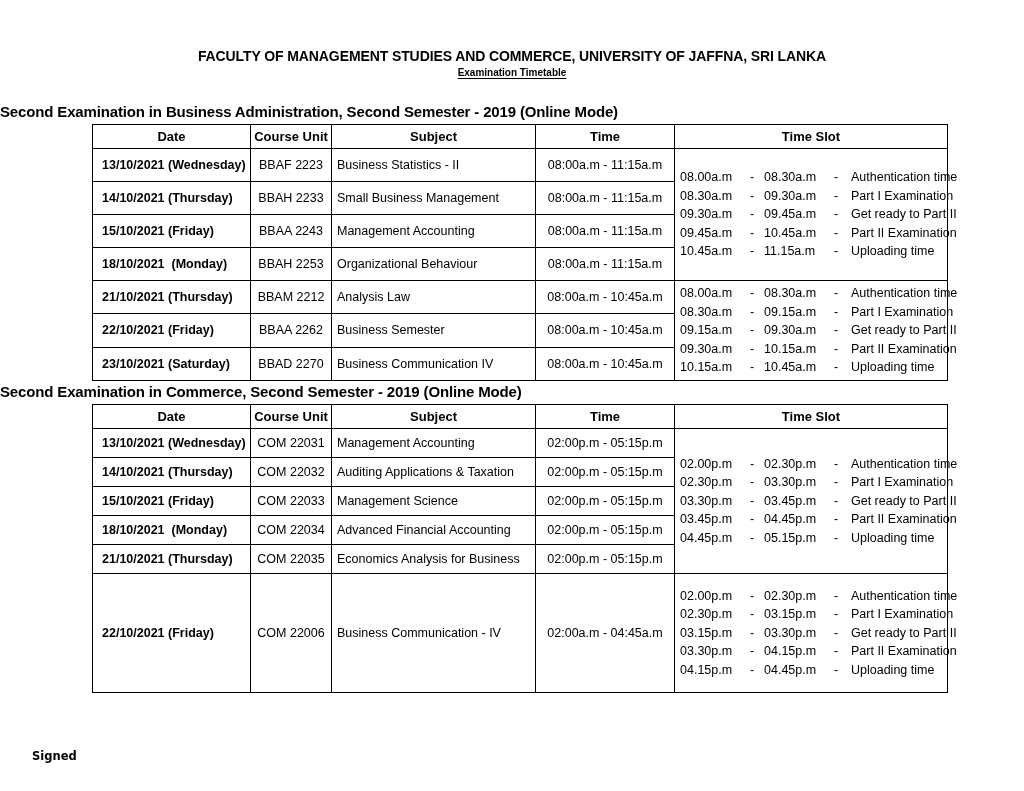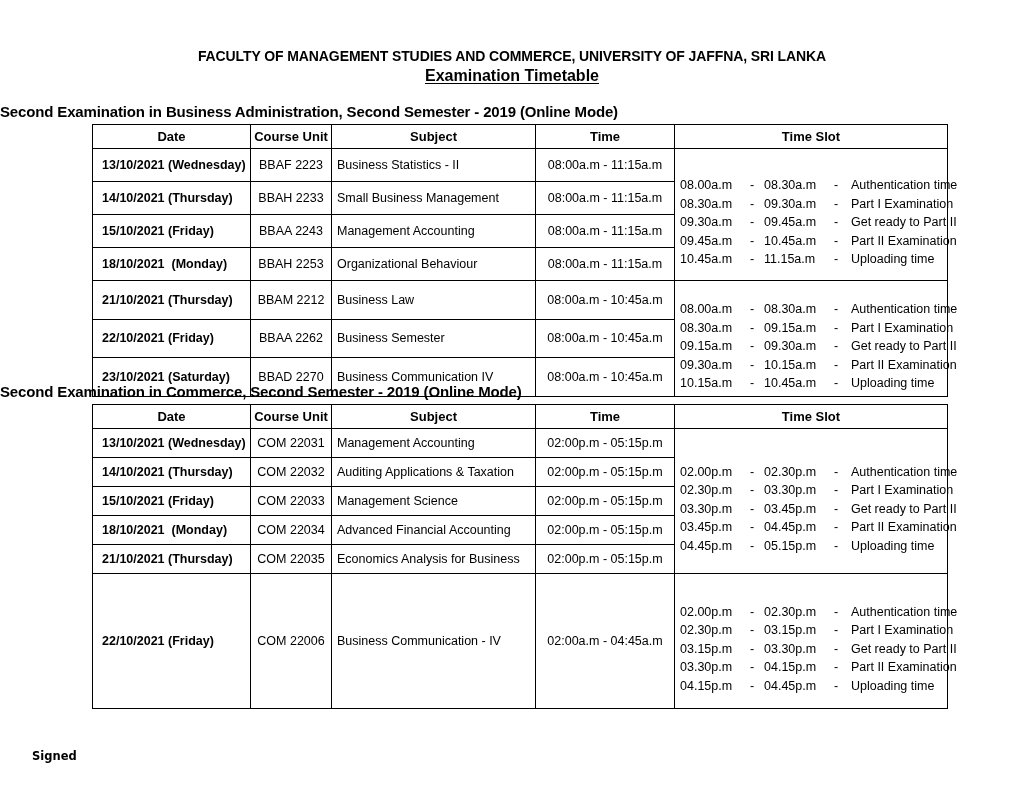--- a/index.html
+++ b/index.html
@@ -28,21 +28,21 @@
     left: 0;
     width: 1024px;
     font-size: 14px;
     letter-spacing: -0.1px;
   }
   #doc-title {
     position: absolute;
     top: 67px;
     left: 0;
     width: 1024px;
-    font-size: 16px;
+    font-size: 10px;
   }
   #doc-title span {
     text-decoration: underline;
     text-underline-offset: 2px;
   }
   .table-title {
     position: absolute;
     left: 0;
     width: 1024px;
     font-weight: bold;
@@ -93,21 +93,21 @@
   td.cell-unit {
     text-align: center;
   }
   td.cell-subj {
     padding-left: 5px;
   }
   td.cell-time {
     text-align: center;
   }
   td.cell-slot {
-    padding: 19px 0 3px 5px;
+    padding: 3px 0 3px 5px;
     vertical-align: middle;
     margin-top: 36px;
   }
 
   .row-ba  td { height: 32px; }
   .row-com td { height: 28px; }
   .row-tall td { height: 112px; }
 
   
   .slot-line {
@@ -187,21 +187,21 @@
       </tr>
       <tr class="row-ba">
         <td class="cell-date">18/10/2021  (Monday)</td>
         <td class="cell-unit">BBAH 2253</td>
         <td class="cell-subj">Organizational Behaviour</td>
         <td class="cell-time">08:00a.m - 11:15a.m</td>
       </tr>
       <tr class="row-ba">
         <td class="cell-date">21/10/2021 (Thursday)</td>
         <td class="cell-unit">BBAM 2212</td>
-        <td class="cell-subj">Business Law</td>
+        <td class="cell-subj">Analysis Law</td>
         <td class="cell-time">08:00a.m - 10:45a.m</td>
         <td class="cell-slot" rowspan="3">
           <div class="slot-line"><span class="slot-start">08.00a.m</span><span class="slot-dash">-</span><span class="slot-end">08.30a.m</span><span class="slot-dash2">-</span><span class="slot-desc">Authentication time</span></div>
           <div class="slot-line"><span class="slot-start">08.30a.m</span><span class="slot-dash">-</span><span class="slot-end">09.15a.m</span><span class="slot-dash2">-</span><span class="slot-desc">Part I Examination</span></div>
           <div class="slot-line"><span class="slot-start">09.15a.m</span><span class="slot-dash">-</span><span class="slot-end">09.30a.m</span><span class="slot-dash2">-</span><span class="slot-desc">Get ready to Part II</span></div>
           <div class="slot-line"><span class="slot-start">09.30a.m</span><span class="slot-dash">-</span><span class="slot-end">10.15a.m</span><span class="slot-dash2">-</span><span class="slot-desc">Part II Examination</span></div>
           <div class="slot-line"><span class="slot-start">10.15a.m</span><span class="slot-dash">-</span><span class="slot-end">10.45a.m</span><span class="slot-dash2">-</span><span class="slot-desc">Uploading time</span></div>
         </td>
       </tr>
       <tr class="row-ba">

